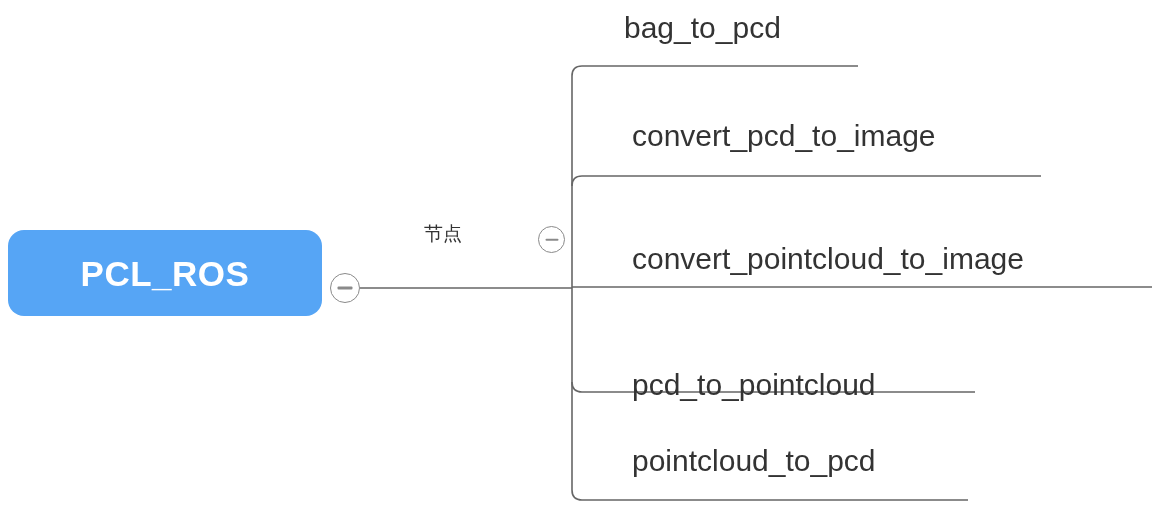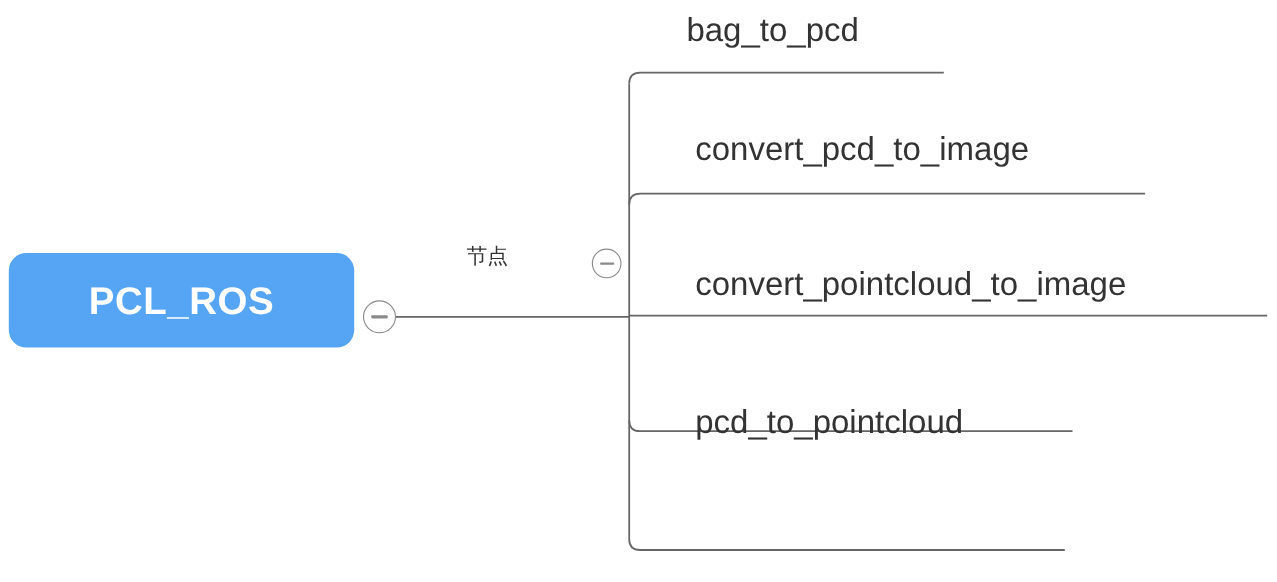--- a/index.html
+++ b/index.html
@@ -134,14 +134,15 @@
   </div>
 
   <span class="branch-label" style="left:624px; top:13px;text-align:right;">bag_to_pcd</span>
 
   <span class="branch-label" style="left:632px; top:121px;">convert_pcd_to_image</span>
 
   <span class="branch-label" style="left:632px; top:244px;">convert_pointcloud_to_image</span>
 
   <span class="branch-label" style="left:632px; top:337px;margin-top:33px;">pcd_to_pointcloud</span>
 
+  <span class="branch-label" style="left:632px; top:446px;">pointcloud_to_pcd</span>
 
 </div>
 
 </body></html>

